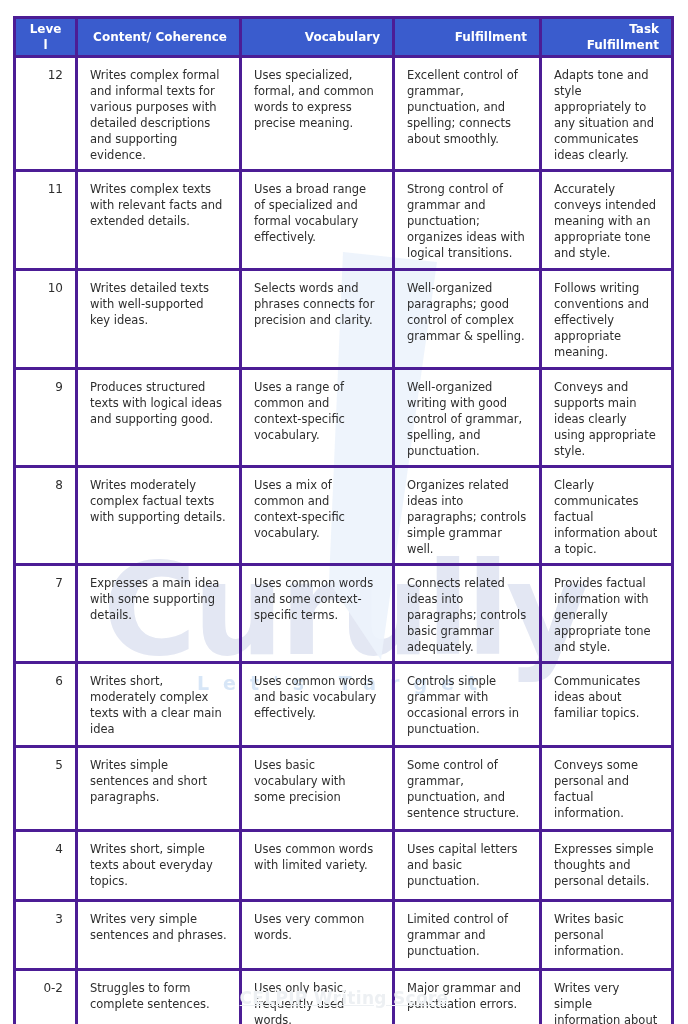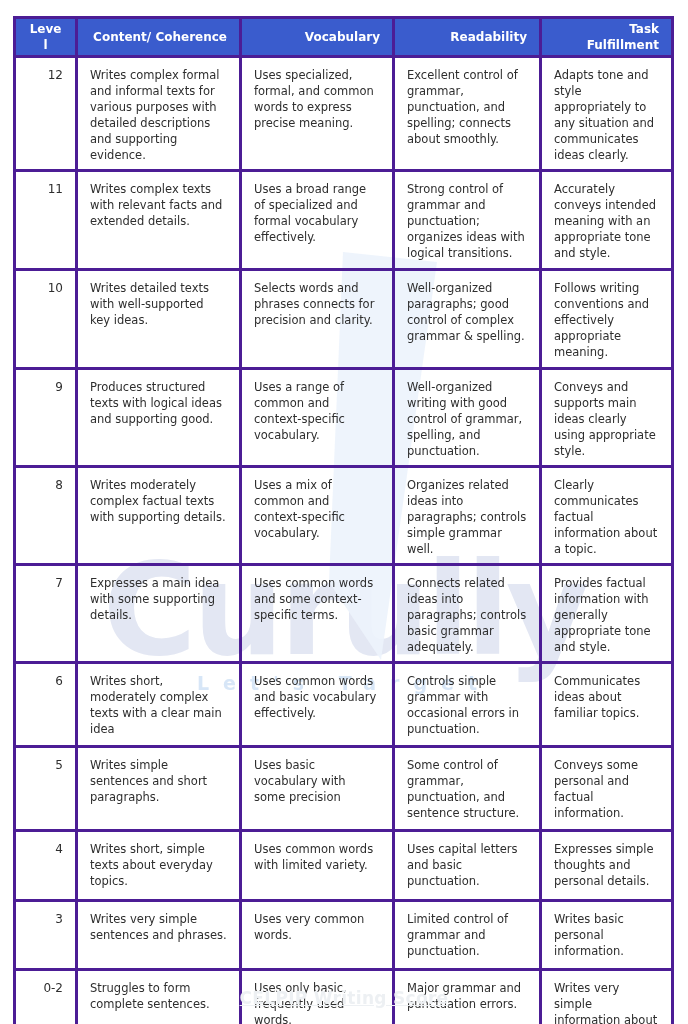--- a/index.html
+++ b/index.html
@@ -113,21 +113,21 @@
         <col style="width:164px">
         <col style="width:153px">
         <col style="width:147px">
         <col style="width:132px">
     </colgroup>
     <thead>
       <tr>
         <th class="level-col">Level</th>
         <th>Content/ Coherence</th>
         <th>Vocabulary</th>
-        <th>Readability</th>
+        <th>Fulfillment</th>
         <th>Task Fulfillment</th>
       </tr>
     </thead>
     <tbody>
       <tr style="height:99px">
         <td class="level-cell">12</td>
         <td>Writes complex formal and informal texts for various purposes with detailed descriptions and supporting evidence.</td>
         <td>Uses specialized, formal, and common words to express precise meaning.</td>
         <td>Excellent control of grammar, punctuation, and spelling; connects about smoothly.</td>
         <td>Adapts tone and style appropriately to any situation and communicates ideas clearly.</td>

